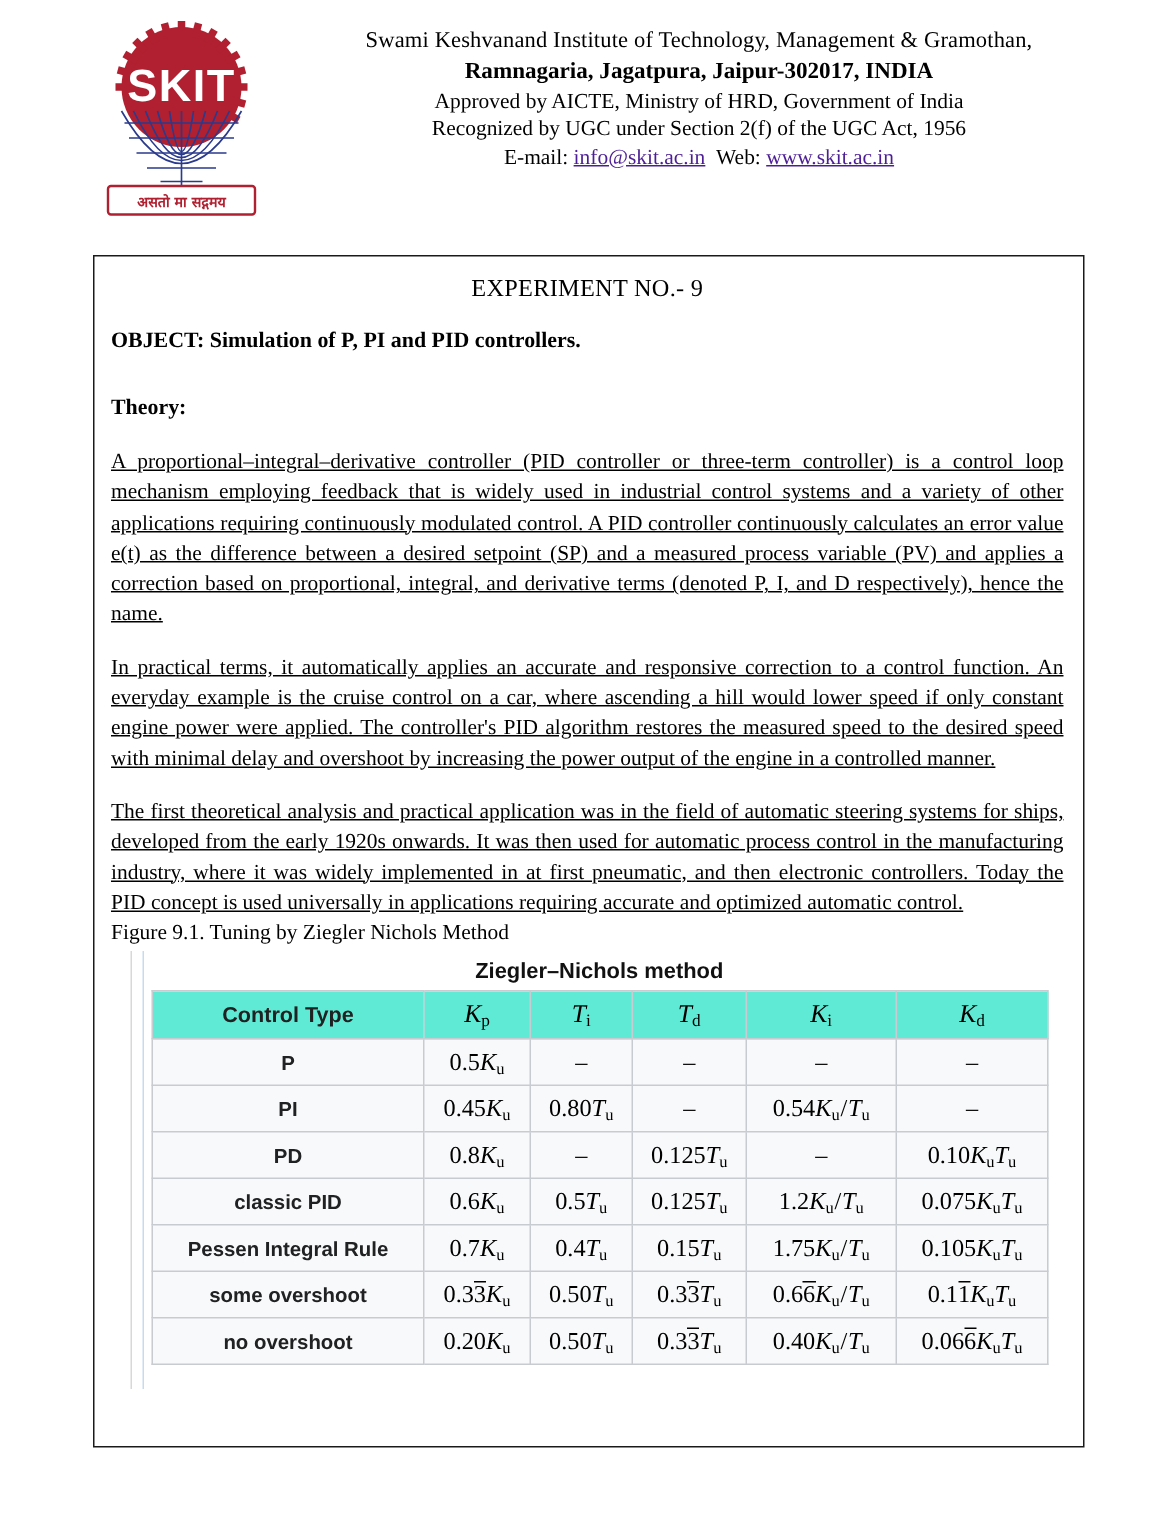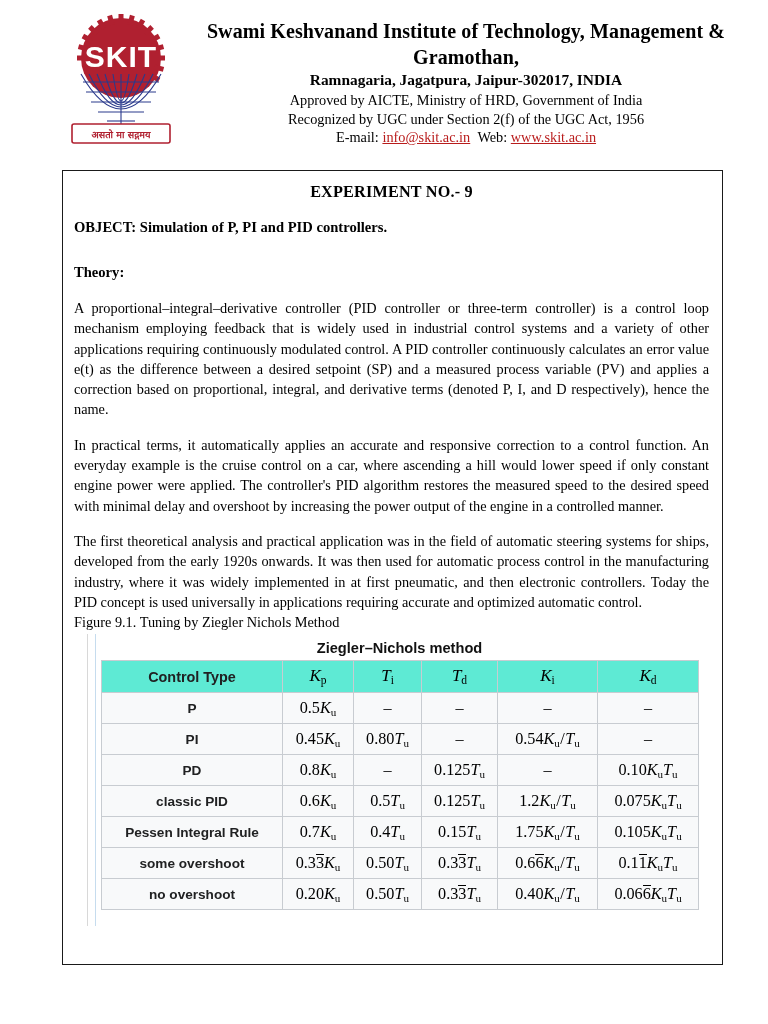--- a/index.html
+++ b/index.html
@@ -31,35 +31,35 @@
   .logo-svg { display:block; width:118px; height:134px; }
 
   .head-text {
     position: absolute;
     left: 186px; top: 18px;
     width: 560px;
     text-align: center;
     line-height: 1.30;
   }
   .head-l1 {
-    font-weight: bold;
-    font-size: 20px;
+    font-weight: normal;
+    font-size: 15px;
     letter-spacing: 0.1px;
   }
   .head-l2 {
     font-weight: bold;
     font-size: 15.4px;
   }
   .head-l3, .head-l4, .head-l5, .head-l6 {
     font-size: 14.3px;
     font-weight: normal;
   }
   .head-l3 { margin-top: 1px; }
   .lnk {
-    color: #b91c1c;
+    color: #4c1d95;
     text-decoration: underline;
   }
 
   
   .content-box {
     position: absolute;
     left: 62px; top: 170px;
     width: 661px;
     height: 795px;
     border: 1.4px solid #1a1a1a;
@@ -67,40 +67,41 @@
     background: #ffffff;
   }
   .inner {
     position: absolute;
     left: 11px; top: 12px;
     width: 635px;
   }
 
   .exp-title {
     text-align: center;
-    font-weight: bold;
+    font-weight: normal;
     font-size: 16.2px;
     letter-spacing: 0.2px;
     margin-bottom: 17px;
   }
   .object-line {
     font-weight: bold;
     font-size: 14.6px;
     margin-bottom: 28px;
   }
   .theory-line {
     font-weight: bold;
     font-size: 14.6px;
     margin-bottom: 17px;
   }
   p.para {
     margin: 0 0 15px 0;
     font-size: 14.3px;
     line-height: 1.42;
     text-align: justify;
+    text-decoration: underline;
   }
   p.para.last { margin-bottom: 0; }
   .figcap {
     font-size: 14.3px;
     line-height: 1.42;
     margin: 0 0 8px 0;
   }
 
   
   .table-block {

